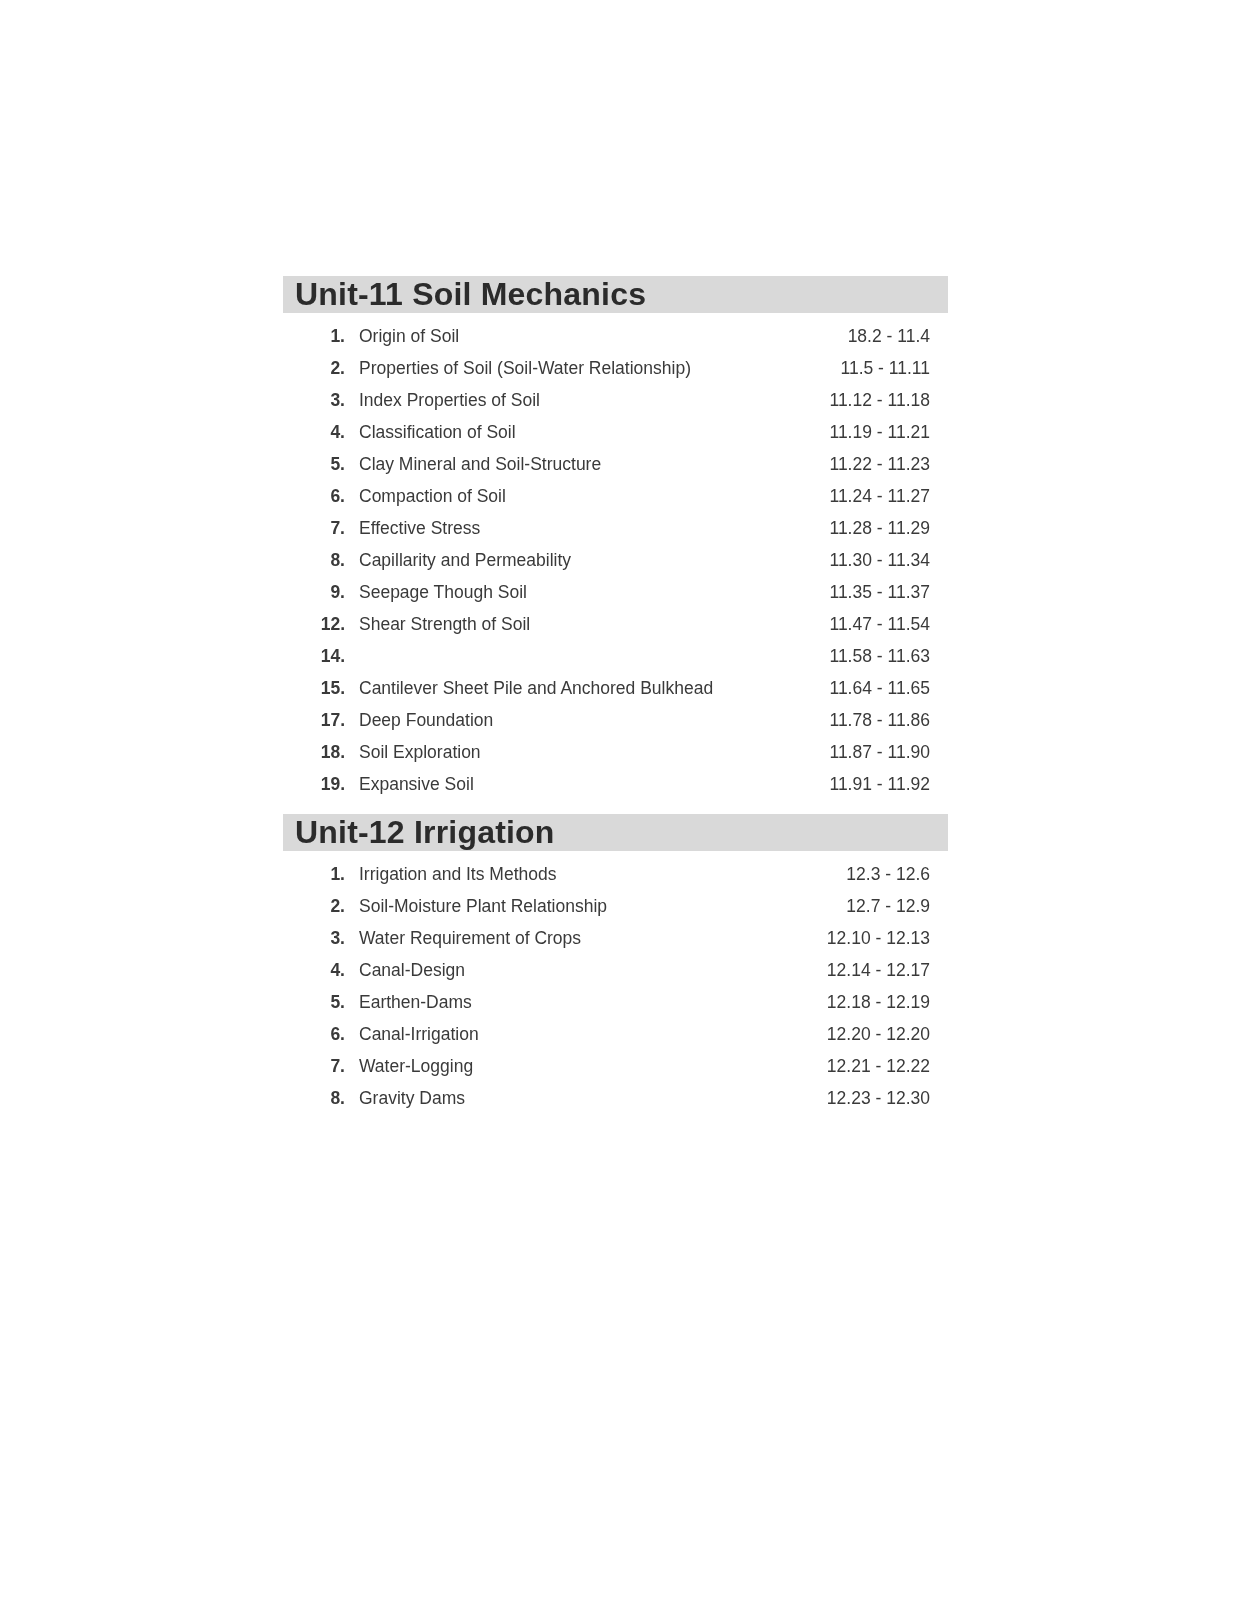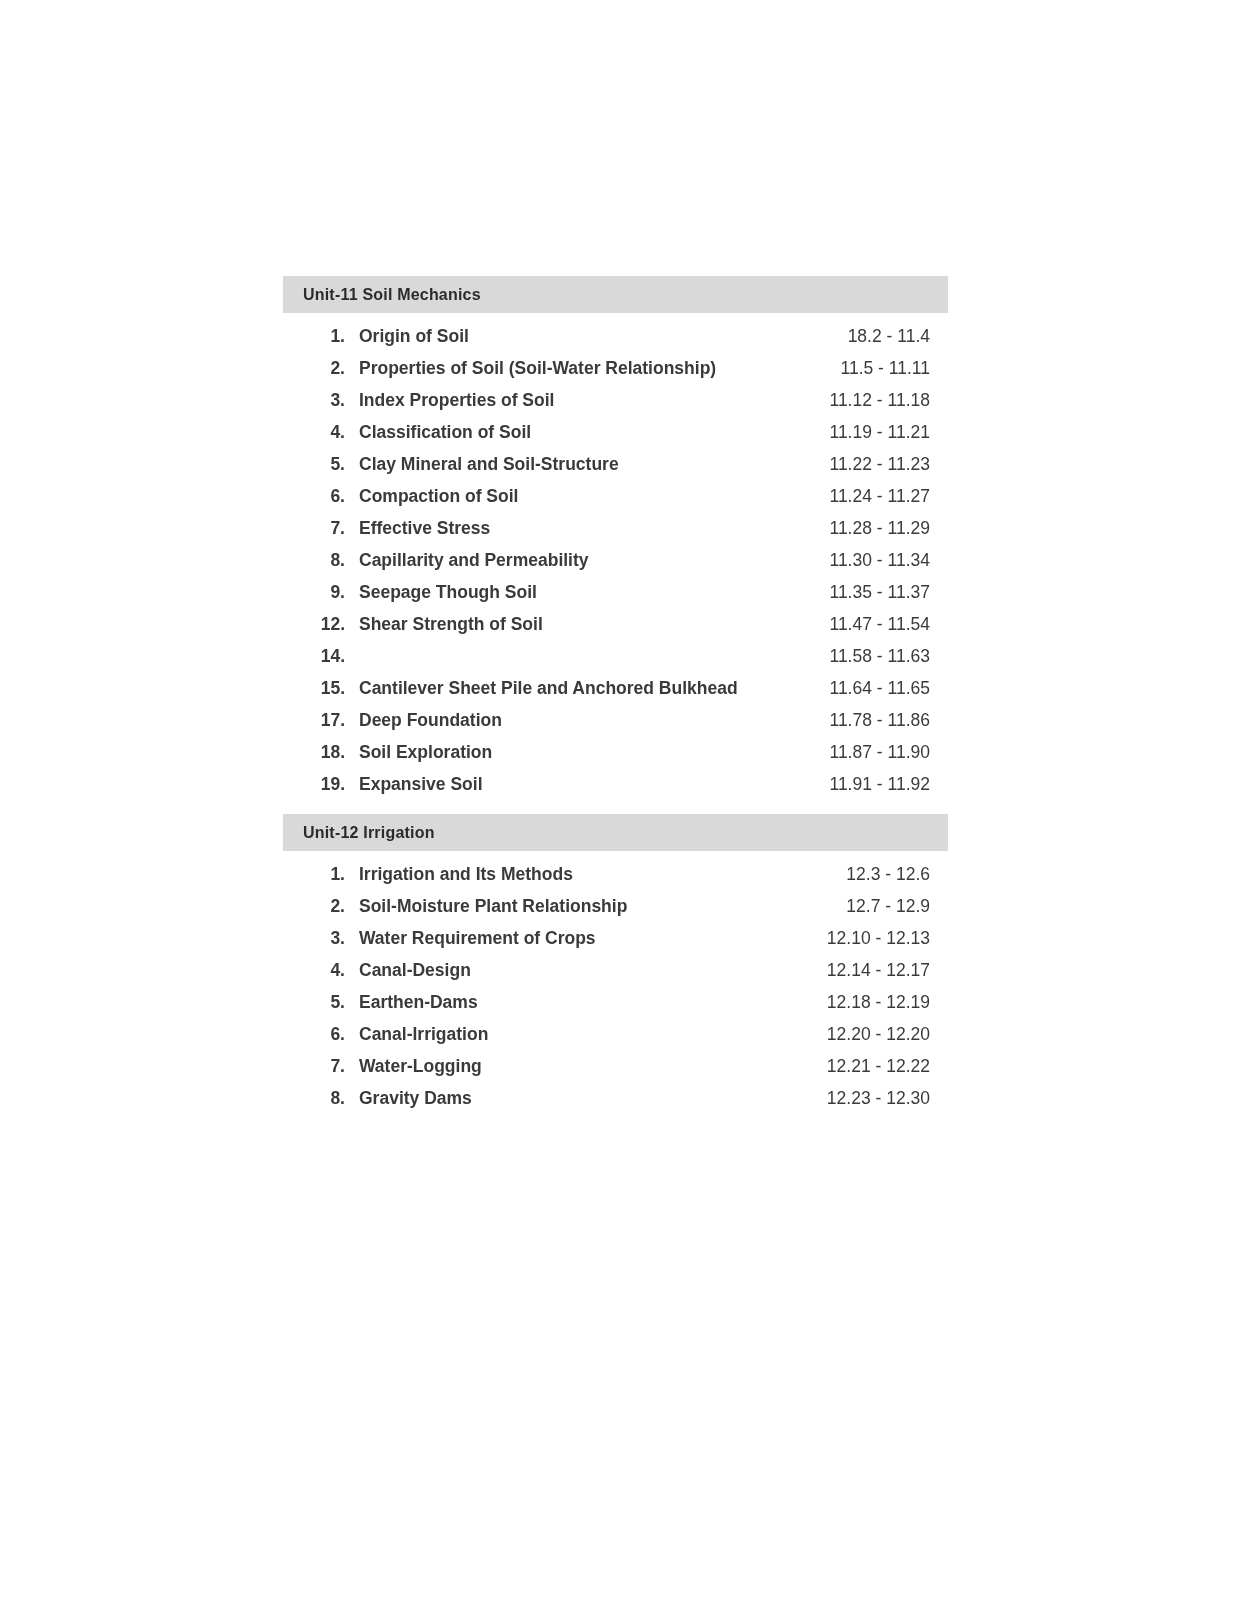--- a/index.html
+++ b/index.html
@@ -22,25 +22,25 @@
     left:283px;
     top:276px;
     width:665px;
   }
   .unit + .unit{
     margin-top:14px;
   }
   .unit-header{
     background:var(--header-bar-bg);
     color:var(--header-text);
-    font-size:16px;
+    font-size:32px;
     font-weight:700;
     height:37px;
     line-height:37px;
-    padding-left:20px;
+    padding-left:12px;
     letter-spacing:0.2px;
   }
   .toc-list{
     margin-top:7px;
   }
   .toc-row{
     display:flex;
     height:32px;
     line-height:32px;
     font-size:17.5px;
@@ -48,21 +48,20 @@
   }
   .toc-num{
     width:62px;
     text-align:right;
     font-weight:700;
     flex:0 0 62px;
   }
   .toc-title{
     margin-left:14px;
     white-space:nowrap;
-    font-weight:bold;
   }
   .toc-pages{
     margin-left:auto;
     padding-right:18px;
     white-space:nowrap;
   }
 </style>
 </head>
 <body>
 

